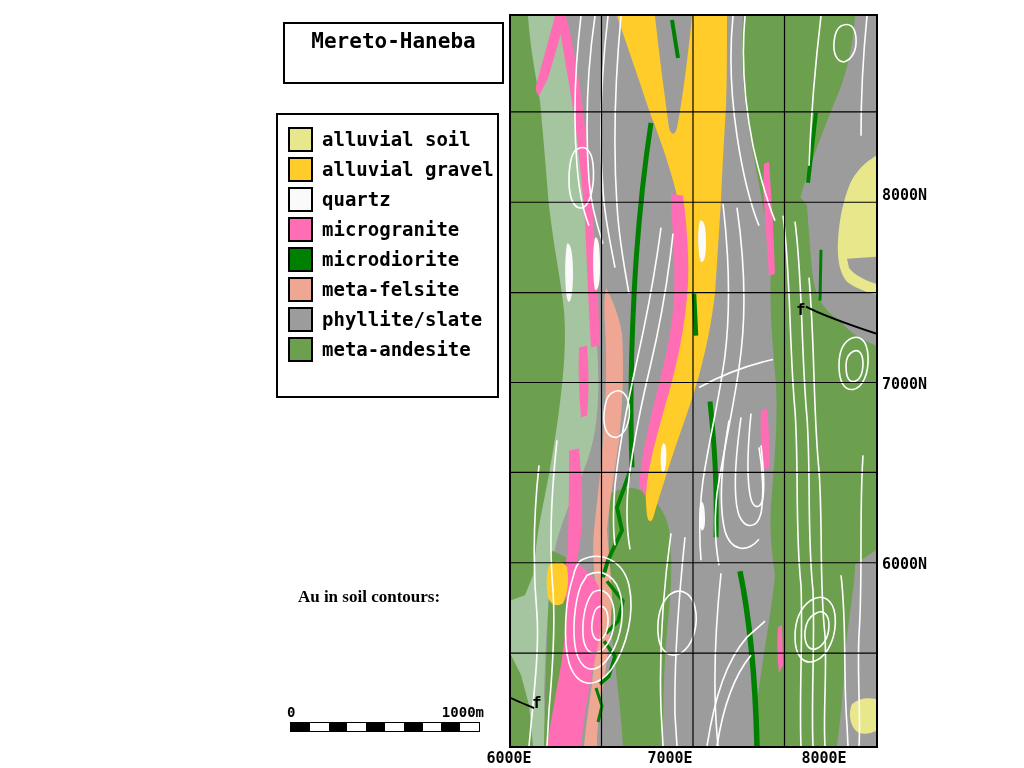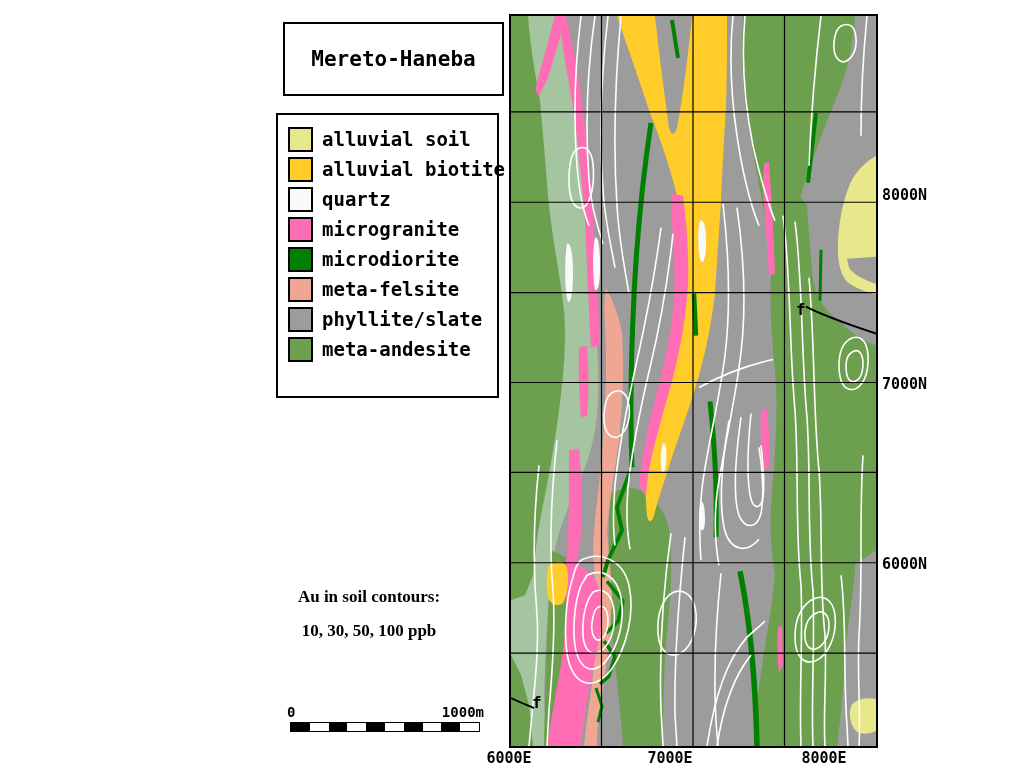--- a/index.html
+++ b/index.html
@@ -3,23 +3,23 @@
 <meta charset="utf-8">
 <style>
   html,body{margin:0;padding:0;}
   body{
     width:1024px;height:768px;position:relative;background:#ffffff;
     font-family:"DejaVu Sans Mono","Liberation Mono",monospace;
     font-weight:bold;color:#000;overflow:hidden;
   }
   .abs{position:absolute;}
   .title-box{
-    left:283px;top:22px;width:221px;height:74px;
+    left:283px;top:22px;width:221px;height:62px;
     border:2px solid #000;box-sizing:border-box;text-align:center;
-    font-size:21px;line-height:31px;padding-top:20px;letter-spacing:0px;
+    font-size:21px;line-height:31px;padding-top:2px;letter-spacing:0px;
   }
   .legend-box{
     left:276px;top:113px;width:223px;height:285px;
     border:2px solid #000;box-sizing:border-box;
     padding:9px 0 0 10px;
   }
   .legend-row{height:30px;display:flex;align-items:center;}
   .swatch{
     width:25px;height:25px;border:2px solid #000;box-sizing:border-box;
     flex:0 0 25px;
@@ -51,21 +51,21 @@
   <div>Mereto-Haneba</div>
 </div>
 
 <div class="abs legend-box">
   <div class="legend-row">
     <span class="swatch" style="background: rgb(233, 231, 139);"></span>
     <span class="legend-label">alluvial soil</span>
   </div>
   <div class="legend-row">
     <span class="swatch" style="background: rgb(255, 204, 42);"></span>
-    <span class="legend-label">alluvial biotite</span>
+    <span class="legend-label">alluvial gravel</span>
   </div>
   <div class="legend-row">
     <span class="swatch" style="background: rgb(250, 250, 250);"></span>
     <span class="legend-label">quartz</span>
   </div>
   <div class="legend-row">
     <span class="swatch" style="background: rgb(255, 110, 180);"></span>
     <span class="legend-label">microgranite</span>
   </div>
   <div class="legend-row">
@@ -81,21 +81,20 @@
     <span class="legend-label">phyllite/slate</span>
   </div>
   <div class="legend-row">
     <span class="swatch" style="background: rgb(108, 160, 79);"></span>
     <span class="legend-label">meta-andesite</span>
   </div>
 </div>
 
 <div class="abs notes">
   <div>Au in soil contours:</div>
-  <div>10, 30, 50, 100 ppb</div>
 </div>
 
 <span class="abs scale-label" style="left:287px;top:704px;">0</span>
 <span class="abs scale-label" style="left:484px;top:704px;transform:translateX(-100%);">1000m</span>
 <div class="abs scalebar">
     <div class="seg" style="background: rgb(0, 0, 0);"></div>
     <div class="seg" style="background: rgb(255, 255, 255);"></div>
     <div class="seg" style="background: rgb(0, 0, 0);"></div>
     <div class="seg" style="background: rgb(255, 255, 255);"></div>
     <div class="seg" style="background: rgb(0, 0, 0);"></div>

